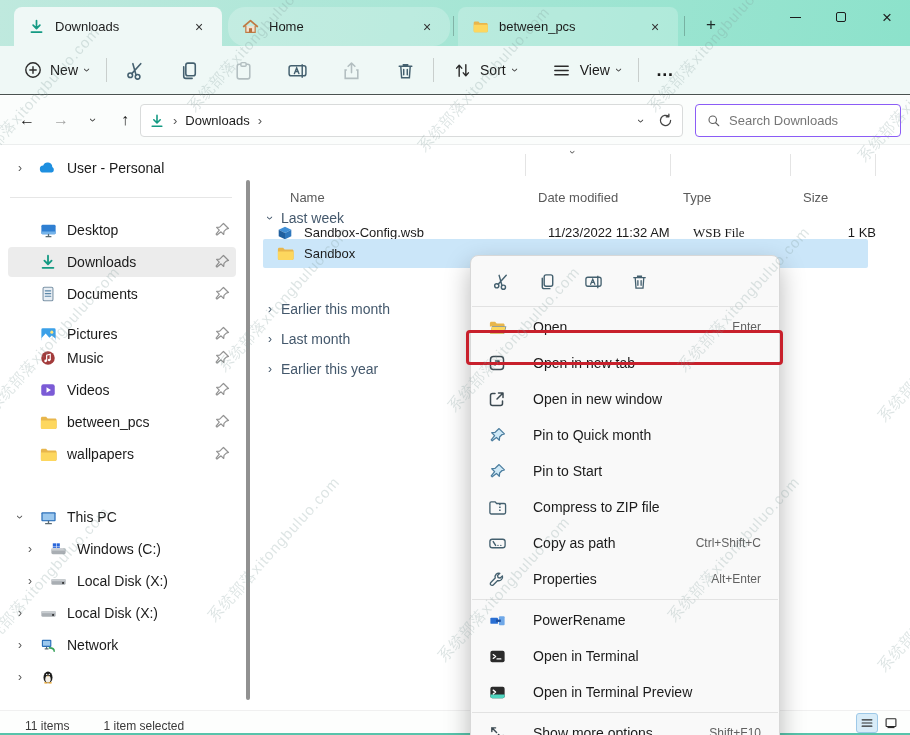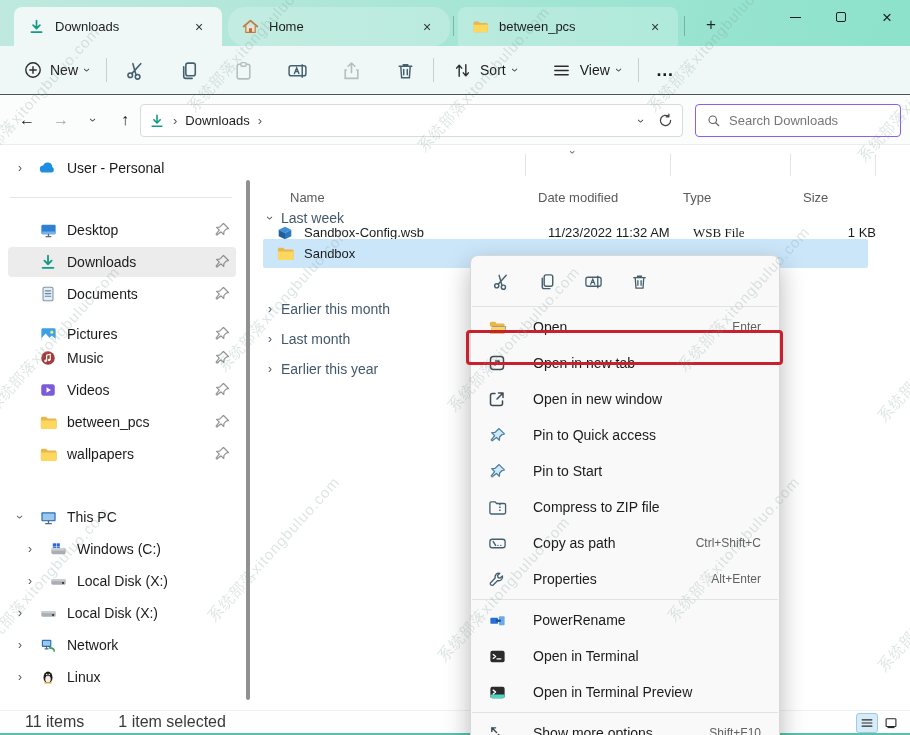--- a/index.html
+++ b/index.html
@@ -91,21 +91,21 @@
   .ctx-item { height:32px; display:flex; align-items:center; padding:0 14px 0 12px; font-size:14px; border-radius:4px; margin:4px 4px;gap:14px; }
   .ctx-item .mi { width:20px; height:20px; display:flex; align-items:center; justify-content:center; margin-right:12px; }
   .ctx-item .mlabel { flex:1; white-space:nowrap; }
   .ctx-item .mshort { font-size:12px; color:#616161; }
 
   .red-box { position:absolute; left:466px; top:330px; width:317px; height:35px;
     border:3px solid #c8202c; border-radius:4px; z-index:40; }
 
   
   .statusbar { position:absolute; left:0; top:710px; width:910px; height:25px; background:#fdfefd;
-    border-top:1px solid #f0f0f0; border-bottom:2px solid #58c3ab; display:flex; align-items:center; font-size:16px; color:#3a3a3a; }
+    border-top:1px solid #f0f0f0; border-bottom:2px solid #58c3ab; display:flex; align-items:flex-end; font-size:12px; color:#3a3a3a; }
   .sb-text1 { margin-left:25px; }
   .sb-text2 { margin-left:34px; }
   .sb-views { position:absolute; right:8px; top:2px; display:flex; gap:2px; }
   .sb-viewbtn { width:22px; height:20px; display:flex; align-items:center; justify-content:center; border-radius:3px; }
   .sb-viewbtn.active { background:#d8ecf8; border:1px solid #9ec9e8; }
 
   
   .wm-layer { position:absolute; inset:0; pointer-events:none; z-index:60; overflow:hidden; }
   .wm { position:absolute; font-size:15px; color:#7f9b99; opacity:0.26; white-space:nowrap;
     transform:rotate(-48deg); letter-spacing:1px; }
@@ -580,21 +580,20 @@
         </span>
       <span class="s-label">Network</span>
     </div>
     <div class="side-item" style="top:517px;">
       <span class="s-chev">›</span>
       <span class="s-icon">
           <svg width="18" height="18" viewBox="0 0 20 20">
             <use href="#i-linux"></use>
           </svg>
         </span>
-      <span class="s-label">Linux</span>
     </div>
   </div>
   <div class="side-scroll"></div>
 
   <div class="filearea">
     <div class="col-headers">
       <span class="col-h" style="left:35px;">Name</span>
       <span class="sort-chev chev-down" style="position:absolute;left:316px;top:-4px;display:inline-block;">›</span>
       <span class="col-h" style="left:283px;">Date modified</span>
       <span class="col-h" style="left:428px;">Type</span>
@@ -695,21 +694,21 @@
           </svg>
         </span>
       <span class="mlabel">Open in new window</span>
     </div>
     <div class="ctx-item">
       <span class="mi">
           <svg width="17" height="17" viewBox="0 0 16 16">
             <use href="#i-pin-menu"></use>
           </svg>
         </span>
-      <span class="mlabel">Pin to Quick access</span>
+      <span class="mlabel">Pin to Quick month</span>
     </div>
     <div class="ctx-item">
       <span class="mi">
           <svg width="17" height="17" viewBox="0 0 16 16">
             <use href="#i-pin-menu"></use>
           </svg>
         </span>
       <span class="mlabel">Pin to Start</span>
     </div>
     <div class="ctx-item">

